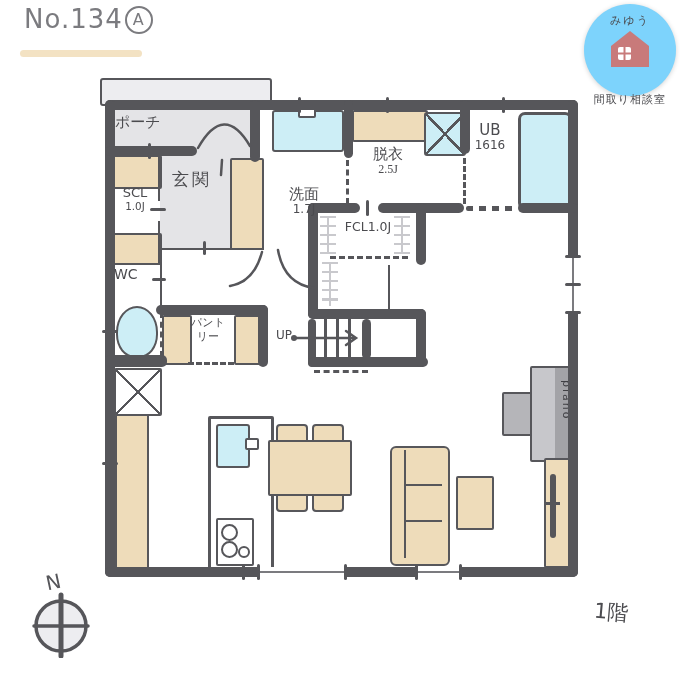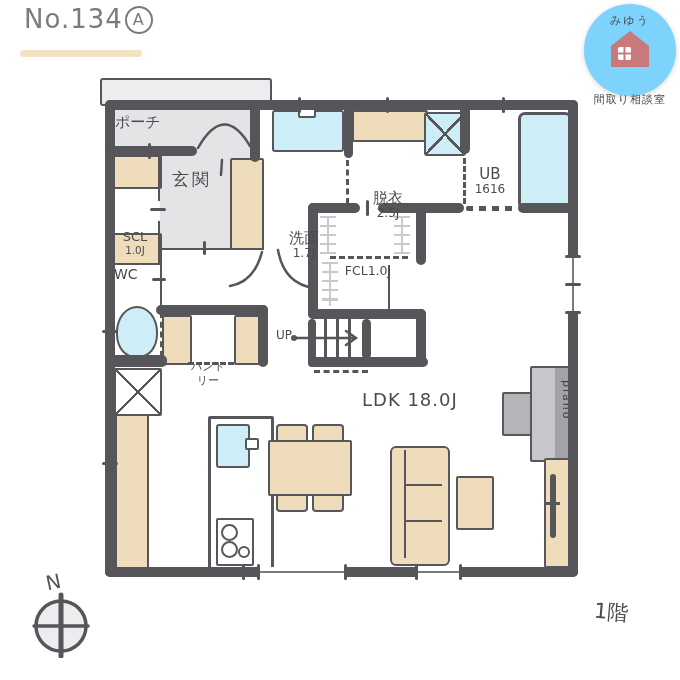--- a/index.html
+++ b/index.html
@@ -25,21 +25,21 @@
          background:repeating-linear-gradient(to right,#56565a 0 7px,transparent 7px 13px);}
   .window{position:absolute;background:#ffffff;z-index:4;}
   .winH::after{content:"";position:absolute;left:0;right:0;top:50%;height:2px;margin-top:-1px;background:#7b7b7f;}
   .winV::after{content:"";position:absolute;top:0;bottom:0;left:50%;width:2px;margin-left:-1px;background:#7b7b7f;}
   .tick{position:absolute;background:#56565a;border-radius:2px;z-index:4;}
   .comb{position:absolute;z-index:2;background:repeating-linear-gradient(to bottom,#c9c9cd 0 2.5px,transparent 2.5px 9px);}
   .comb::after{content:"";position:absolute;top:0;bottom:0;left:50%;width:2.5px;margin-left:-1.25px;background:#c9c9cd;}
   .circle2{position:absolute;border:2px solid #56565a;border-radius:50%;z-index:3;background:#fff;}
   .lbl{position:absolute;white-space:nowrap;line-height:1.15;z-index:5;}
   .lbl .size{display:block;font-size:0.8em;letter-spacing:0;}
-  .c{text-align:center;margin-top:44px;}
+  .c{text-align:center;}
   .wrap{white-space:normal;}
   svg.overlay{position:absolute;left:0;top:0;z-index:6;pointer-events:none;}
   
   .title{position:absolute;left:24px;top:4px;font-size:26px;color:#7b7b7f;letter-spacing:1px;z-index:5;}
   .circA{display:inline-block;width:24px;height:24px;border:2px solid #7b7b7f;border-radius:50%;
          text-align:center;line-height:24px;font-size:16px;vertical-align:3px;margin-left:2px;}
   .underline{position:absolute;left:20px;top:50px;width:122px;height:7px;background:#f3e2c3;border-radius:4px;z-index:4;}
   
   .logo{position:absolute;left:584px;top:4px;width:92px;height:92px;background:#7dd3fc;border-radius:50%;
         box-shadow:0 1px 5px rgba(0,0,0,0.18);z-index:5;text-align:center;}
@@ -188,33 +188,32 @@
   <div class="lbl" style="left:115px;top:114px;font-size:15px;">ポーチ</div>
   <div class="lbl" style="left:172px;top:170px;font-size:17px;letter-spacing:3px;">玄関</div>
   <div class="lbl c" style="left:112px;top:186px;width:46px;font-size:13px;">
     <span>SCL</span>
     <span class="size">1.0J</span>
   </div>
   <div class="lbl c" style="left:268px;top:186px;width:72px;font-size:15px;">
     <span>洗面</span>
     <span class="size">1.7J</span>
   </div>
-  <div class="lbl c" style="left:352px;top:146px;width:72px;font-size:15px;">
+  <div class="lbl c" style="left:352px;top:146px;width:72px;font-size:15px;font-family:Liberation Serif, serif;">
     <span>脱衣</span>
     <span class="size">2.5J</span>
   </div>
   <div class="lbl c" style="left:464px;top:122px;width:52px;font-size:15px;">
     <span>UB</span>
     <span class="size">1616</span>
   </div>
   <div class="lbl c" style="left:324px;top:220px;width:88px;font-size:12.5px;">FCL1.0J</div>
   <div class="lbl" style="left:114px;top:266px;font-size:14px;">WC</div>
   <div class="lbl c wrap" style="left:188px;top:316px;width:40px;font-size:11px;line-height:1.3;">パントリー</div>
   <div class="lbl" style="left:276px;top:329px;font-size:12px;">UP</div>
-  <div class="lbl" style="left:362px;top:390px;font-size:18px;letter-spacing:1px;">LDK 18.0J</div>
 
   <svg class="overlay" width="680" height="680" viewBox="0 0 680 680">
     <g stroke="#56565a" stroke-width="2.5" fill="none" stroke-linecap="round">
       <path d="M198,148 Q224,102 250,146"></path>
       <path d="M222,160 L221,175"></path>
       <path d="M262,252 Q254,282 230,286"></path>
       <path d="M278,250 Q284,284 314,288"></path>
       <path d="M294,338 L354,338"></path>
       <path d="M346,331 L356,338 L346,345"></path>
     </g>

